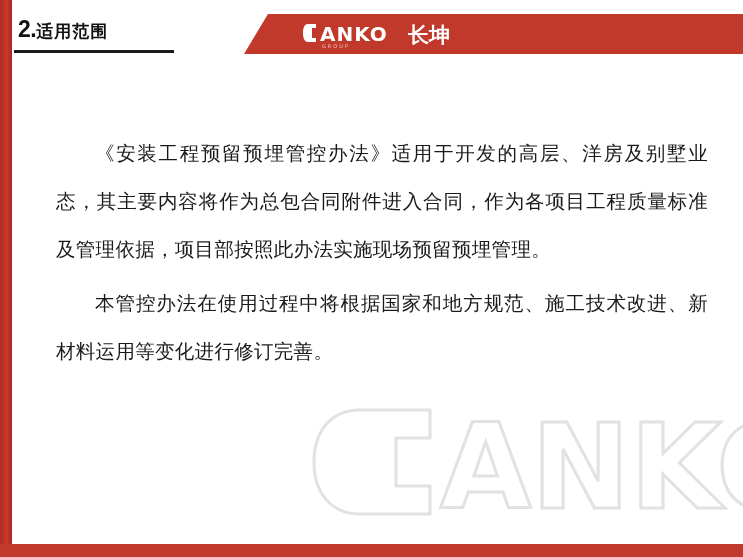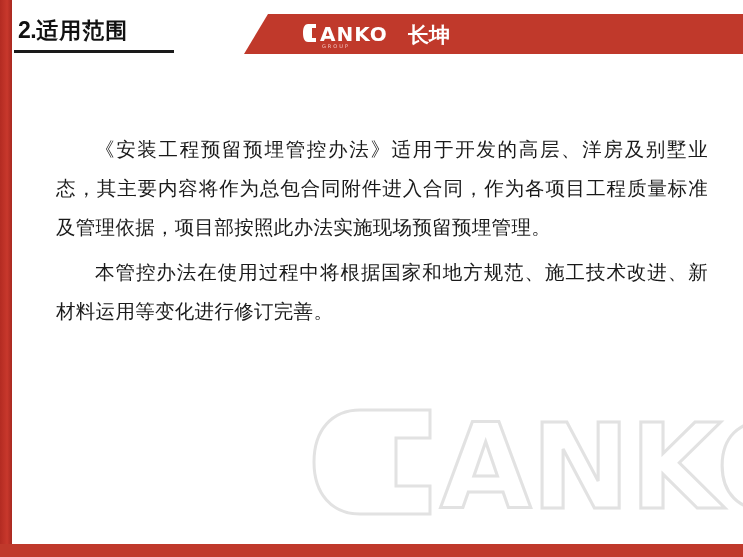--- a/index.html
+++ b/index.html
@@ -61,21 +61,21 @@
   }
   .title-num {
     font-family: "Liberation Sans", sans-serif;
     font-size: 23px;
     font-weight: bold;
     color: #111111;
     letter-spacing: -0.5px;
   }
   .title-text {
     font-family: "DejaVu Sans", sans-serif;
-    font-size: 22px;
+    font-size: 17px;
     font-weight: bold;
     color: #111111;
     letter-spacing: 1px;
   }
   .title-underline {
     position: absolute;
     left: 2px;
     top: 36px;
     width: 160px;
     height: 3px;
@@ -103,21 +103,21 @@
   }
   .logo svg { display: block; }
   
   .body-text {
     position: absolute;
     left: 56px;
     top: 130px;
     width: 652px;
     font-family: "DejaVu Sans", sans-serif;
     font-size: 19.5px;
-    line-height: 39px;
+    line-height: 48px;
     color: #1a1a1a;
     letter-spacing: 0.3px;
     text-align: justify;
   }
   .para {
     margin: 0 0 0 0;
     text-indent: 2em;
   }
   .para + .para {
     margin-top: 6px;

